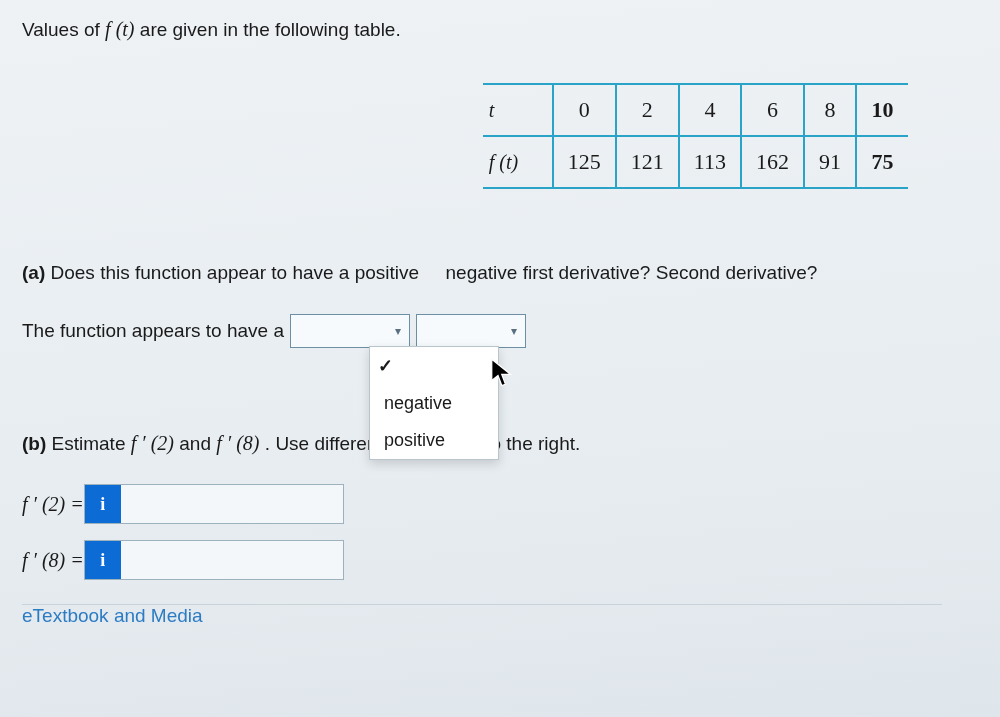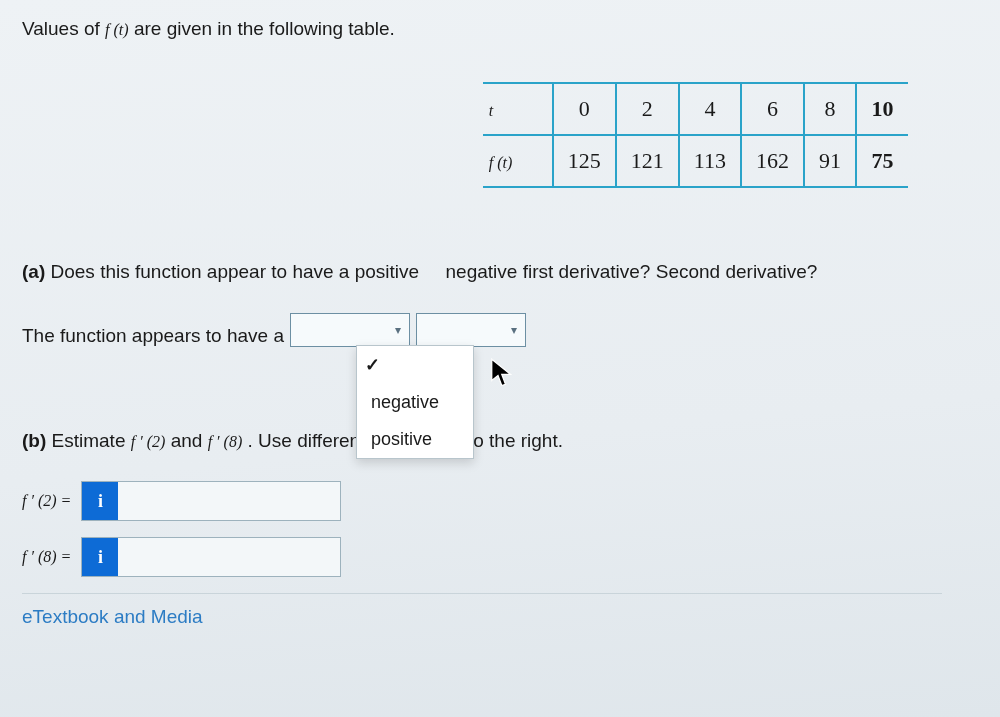--- a/index.html
+++ b/index.html
@@ -9,80 +9,80 @@
     background: linear-gradient(175deg, #eef2f5 0%, #e8edf1 60%, #dfe6eb 100%);
     color: #1a1a1a;
     font-size: 18px;
     width: 1000px;
     height: 717px;
     padding: 18px 22px 0 22px;
     position: relative;
     overflow: hidden;
   }
   .prompt-line { font-size: 19px; margin-bottom: 42px; }
-  .italic { font-style: italic; font-family: "Times New Roman", serif; font-size: 16px; }
+  .italic { font-style: italic; font-family: "Times New Roman", serif; font-size: 20px; }
 
   .table-wrap { display:flex; justify-content:flex-end; padding-right:70px; margin-bottom:70px; }
   table.data { border-collapse: collapse; }
   table.data td {
     border-top: 2px solid #2aa3c9;
     border-bottom: 2px solid #2aa3c9;
     border-left: 2px solid #2aa3c9;
     border-right: 2px solid #2aa3c9;
     padding: 12px 14px;
     text-align: center;
     font-family: "Times New Roman", serif;
     font-size: 22px;
     min-width: 52px;
   }
   table.data td:first-child { border-left: none; min-width:70px; text-align:left; padding-left:6px;}
   table.data td:last-child { border-right: none; font-weight: bold; }
 
   .section { margin: 0 0 26px 0; font-size:19px; line-height:1.5; }
-  .fill-row { display:flex; align-items:flex-end; flex-wrap:wrap; gap:6px; font-size:19px; position:relative; }
+  .fill-row { display:flex; align-items:center; flex-wrap:wrap; gap:6px; font-size:19px; position:relative; }
 
   .select-box {
     display:inline-block; min-width:120px; height:34px;
     border:1px solid #6c8fa3; background:#f6fafc;
     position:relative; vertical-align:middle;
   }
   .select-box.small { min-width:110px; }
   .select-box .caret {
     position:absolute; right:8px; top:50%; transform:translateY(-50%);
     font-size:12px; color:#5a7080;
   }
   .dropdown {
-    position:absolute; top:32px; left:334px;
+    position:absolute; top:32px; left:347px;
     background:#fff; border:1px solid #b8c5cc;
     box-shadow:0 4px 10px rgba(0,0,0,.15);
-    width:118px; z-index:5;
+    width:130px; z-index:5;
   }
   .dropdown .opt { padding:8px 14px; font-size:18px; cursor:pointer; }
   .dropdown .opt.sel::before { content:"✓"; color:#1a1a1a; margin-right:8px; font-weight:bold; }
   .dropdown .opt.sel { padding-left:8px; }
 
-  .answer-row { display:flex; align-items:center; gap:10px; margin:16px 0; font-size:20px; }
+  .answer-row { display:flex; align-items:center; margin:16px 0; font-size:20px; }
   .answer-input {
     display:flex; align-items:center; height:40px;
     border:1px solid #9db2bd; background:#f3f7f9;
     width:260px;
   }
   .answer-input .info {
     width:36px; height:100%; background:#0d6bd6; color:#fff;
     display:flex; align-items:center; justify-content:center;
     font-weight:bold; font-size:18px; font-family:"Times New Roman",serif;
   }
   .answer-input .field { flex:1; height:100%; }
 
   .cursor-overlay {
     position:absolute; left:490px; top:358px; pointer-events:none; z-index:10;
   }
   .cursor-overlay svg { width:26px; height:30px; }
 
-  .etextbook { color:#2c7cc4; font-size:19px; margin-top:16px; padding-top:12px; border-top:1px solid #c9d4da; width:920px;}
+  .etextbook { color:#2c7cc4; font-size:19px; margin-top:24px; border-top:1px solid #c9d4da; width:920px;}
 </style>
 </head>
 <body>
 
 <div class="prompt-line">
   <span>Values of </span>
   <span class="italic">f (t)</span>
   <span> are given in the following table.</span>
 </div>
 

